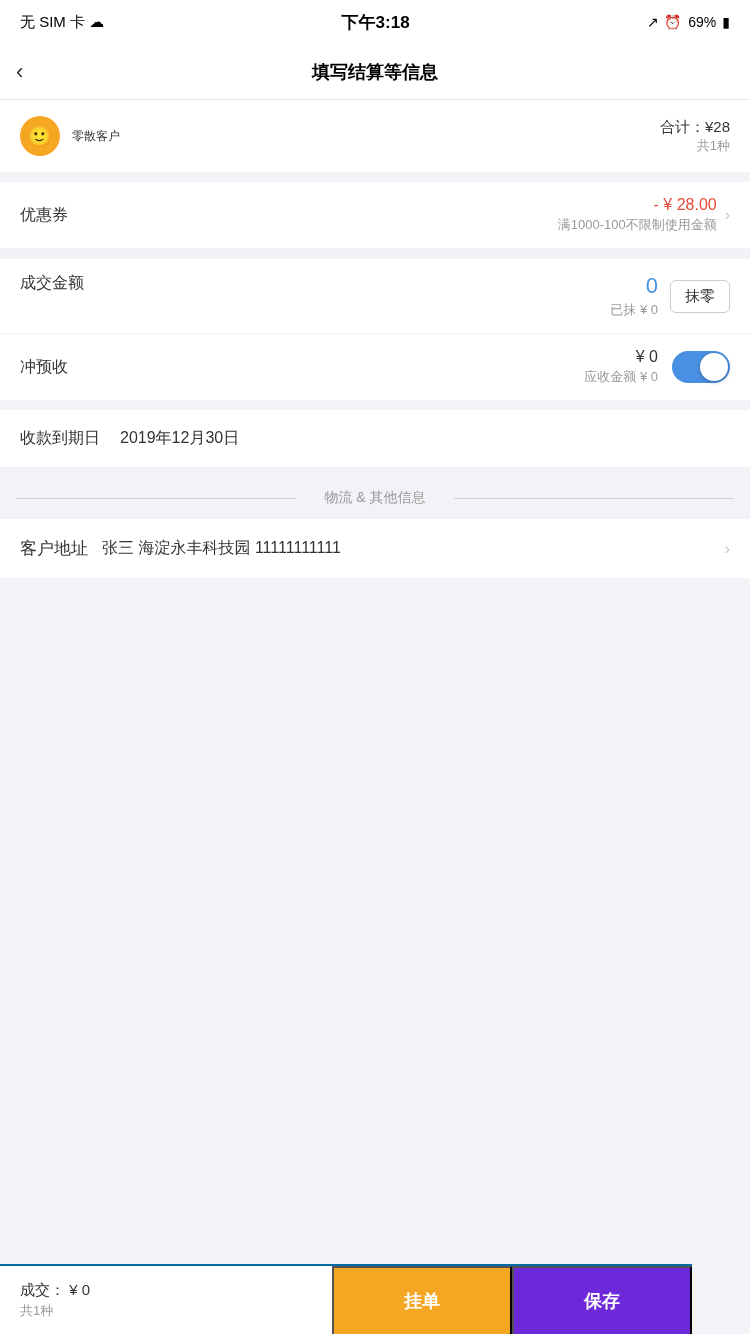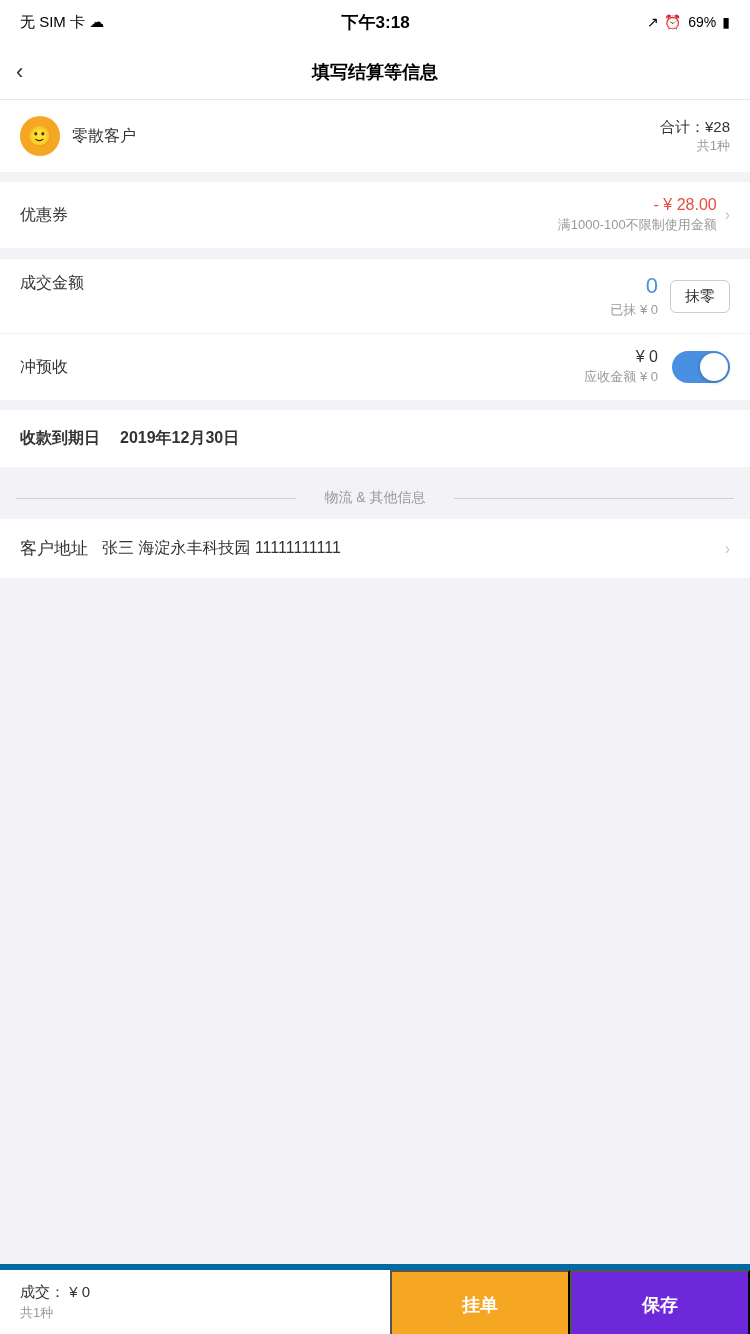--- a/index.html
+++ b/index.html
@@ -69,21 +69,21 @@
       width: 40px;
       height: 40px;
       border-radius: 50%;
       background: #f5a623;
       display: flex;
       align-items: center;
       justify-content: center;
       color: #fff;
       font-size: 20px;
     }
-    .customer-name { font-size: 16px; color: #333; }
+    .customer-name { font-size: 12px; color: #333; }
     .customer-right { text-align: right; margin-left: 36px; }
     .customer-total { font-size: 15px; color: #333; }
     .customer-count { font-size: 13px; color: #999; }
 
     
     .row-item {
       display: flex;
       align-items: center;
       justify-content: space-between;
       padding: 14px 20px;
@@ -172,21 +172,20 @@
       border-bottom: 1px solid #f0f0f0;
     }
 
     
     .due-date-row {
       display: flex;
       align-items: center;
       padding: 18px 20px;
       background: #fff;
       gap: 20px;
-      font-weight: bold;
     }
     .due-date-label { font-size: 16px; color: #333; }
     .due-date-value { font-size: 16px; color: #333; }
 
     
     .logistics-header {
       background: #f2f2f7;
       text-align: center;
       padding: 12px 0;
       font-size: 14px;
@@ -212,26 +211,26 @@
       background: #fff;
     }
     .address-label { font-size: 17px; color: #333; min-width: 70px; }
     .address-value { font-size: 16px; color: #333; flex: 1; margin: 0 12px; }
 
     
     .bottom-bar {
       position: fixed;
       bottom: 0;
       left: 0;
-      width: 750px;
+      width: 692px;
       height: 70px;
       display: flex;
       align-items: stretch;
       background: #fff;
-      border-top: 6px solid #0369a1;
+      border-top: 2px solid #0369a1;
     }
     .bottom-info {
       display: flex;
       flex-direction: column;
       justify-content: center;
       padding: 0 20px;
       flex: 1;
     }
     .bottom-info-main { font-size: 15px; color: #333; }
     .bottom-info-sub { font-size: 13px; color: #999; margin-top: 2px; }

